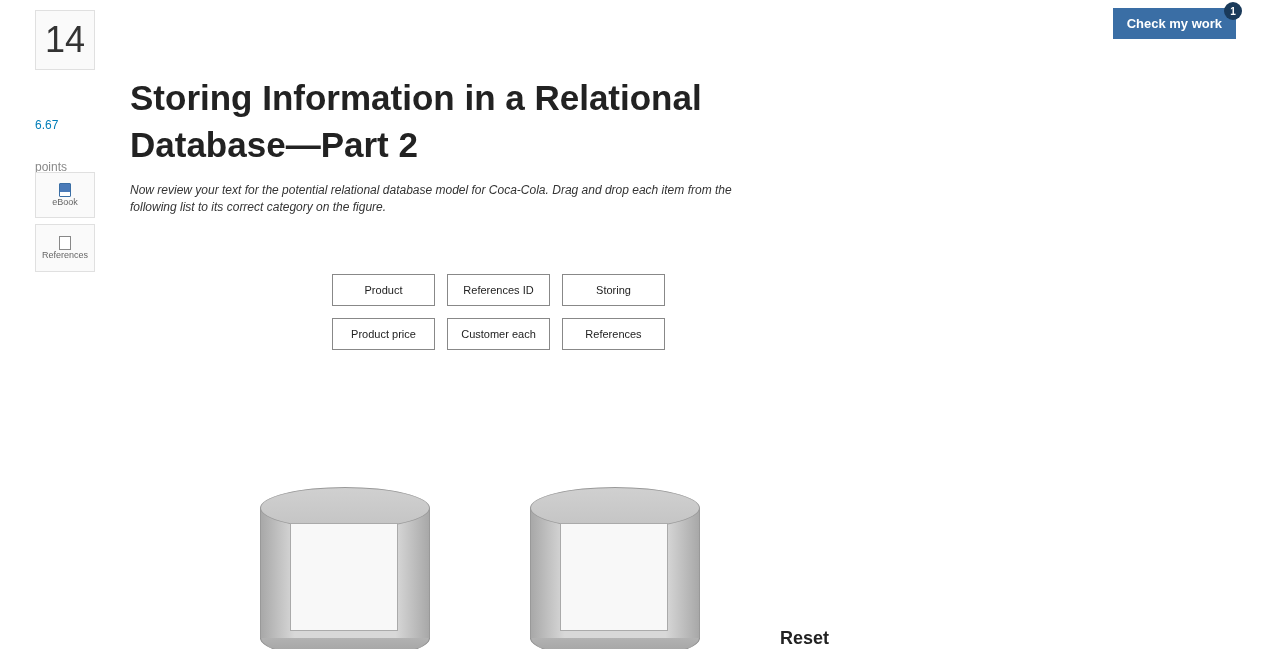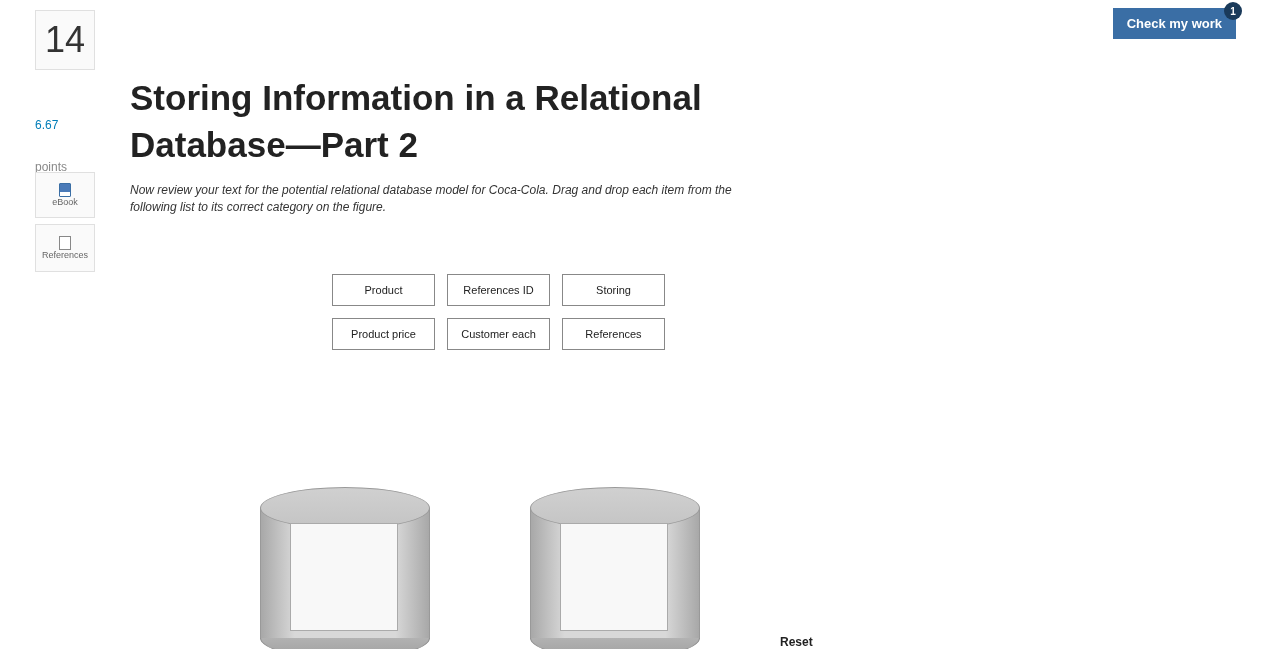--- a/index.html
+++ b/index.html
@@ -203,21 +203,21 @@
       width: 108px;
       height: 108px;
       background: #f8f8f8;
       border: 1px solid #aaa;
       z-index: 2;
     }
     .reset-label {
       position: absolute;
       bottom: 0px;
       left: 780px;
-      font-size: 12px;
+      font-size: 18px;
       font-weight: bold;
       color: #222;
     }
     .book-icon {
       width: 12px;
       height: 14px;
       background: linear-gradient(to bottom, #4a7ab8 70%, #fff 70%);
       border: 1px solid #3a6ea5;
       border-radius: 1px;
     }

